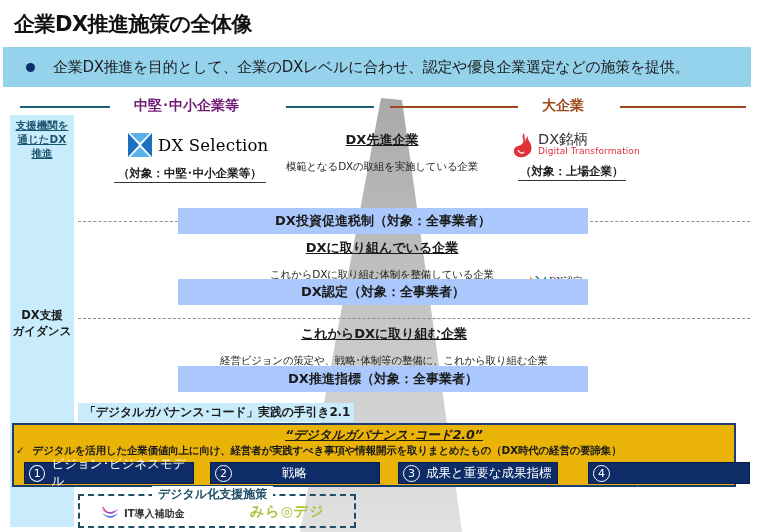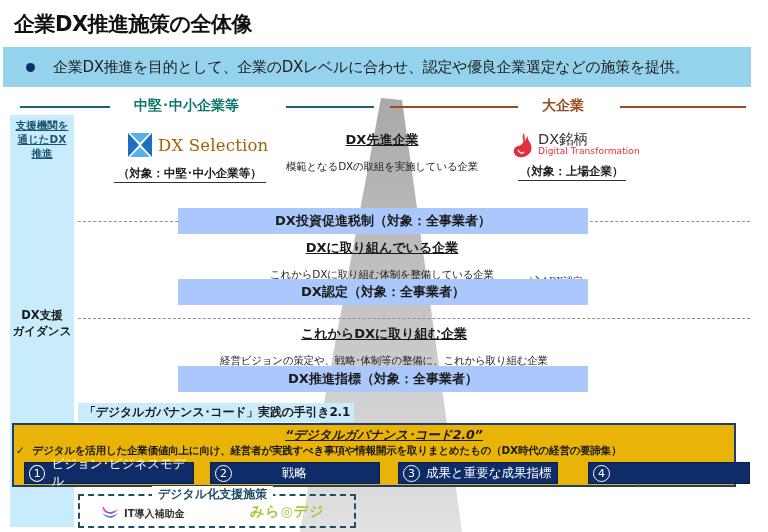--- a/index.html
+++ b/index.html
@@ -14,34 +14,34 @@
   
   .banner { left: 3px; top: 47px; width: 748px; height: 40px; background: #95d3ec; display: flex; align-items: center; padding-left: 23px; }
   .banner .dot { width: 9px; height: 9px; border-radius: 50%; background: #0b2f6b; margin-right: 18px; }
   .banner .text { font-size: 15px; color: #1c1c1c; letter-spacing: -0.3px; }
 
   
   .seg-line { height: 2px; }
   .seg-line.teal { background: #1a6174; }
   .seg-line.brown { background: #9c4a1c; }
   .seg-label { font-size: 14px; font-weight: bold; }
-  .seg-label.teal { color: #0f766e; }
+  .seg-label.teal { color: #701a75; }
   .seg-label.brown { color: #9c4a1c; }
 
   
   .sidebar { left: 10px; top: 115px; width: 64px; height: 412px; background: #c9ecfc; }
   .sidebar-top { left: 10px; top: 118px; width: 64px; text-align: center; font-size: 10.5px; font-weight: bold; color: #1a5570; text-decoration: underline; line-height: 14px; }
   .sidebar-mid { left: 10px; top: 307px; width: 64px; text-align: center; font-size: 11.5px; font-weight: bold; color: #1a1a1a; line-height: 16px; }
 
   
   .spire { left: 0; top: 0; width: 768px; height: 532px; pointer-events: none; }
 
   
   .dxsel-logo { left: 128px; top: 133px; display: flex; align-items: center; }
-  .dxsel-text { font-family: "DejaVu Serif", "Liberation Serif", serif; font-size: 16.5px; color: #a16207; margin-left: 6px; letter-spacing: 0.2px; }
+  .dxsel-text { font-family: "DejaVu Serif", "Liberation Serif", serif; font-size: 16.5px; color: #000000; margin-left: 6px; letter-spacing: 0.2px; }
   .dxsel-target { left: 114px; top: 166px; font-size: 11.5px; font-weight: bold; border-bottom: 1.5px solid #333; padding: 0 4px 1px 4px; }
 
   .meigara-logo { left: 512px; top: 132px; display: flex; align-items: center; }
   .meigara-txt { margin-left: 4px; line-height: 12px; }
   .meigara-main { font-size: 14.5px; color: #333; }
   .meigara-sub { font-size: 9px; color: #e0303a; letter-spacing: 0.1px; }
   .meigara-target { left: 518px; top: 164px; font-size: 11.5px; font-weight: bold; border-bottom: 1.5px solid #333; padding: 0 2px 1px 2px; }
 
   
   .tier { text-align: center; }

